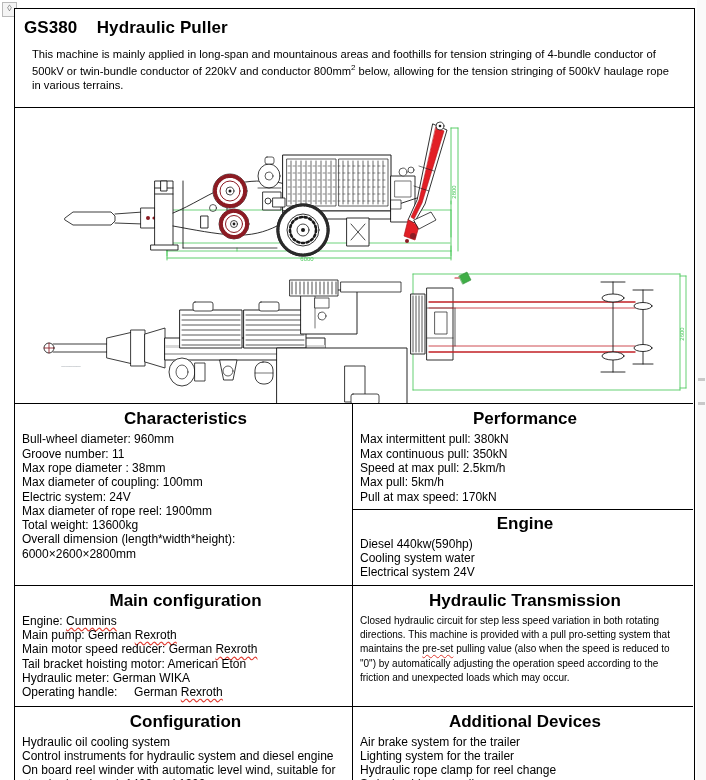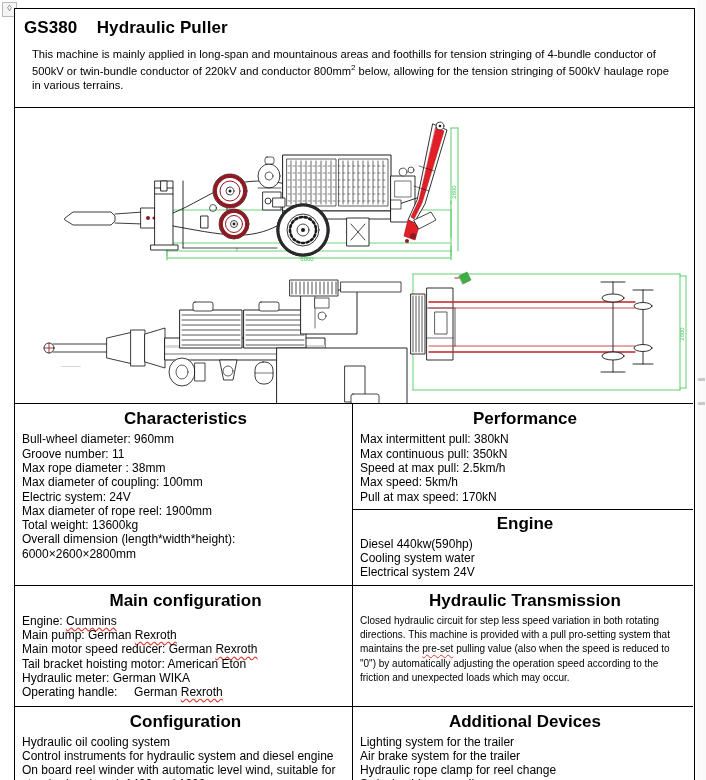--- a/index.html
+++ b/index.html
@@ -469,21 +469,21 @@
             <div>Overall dimension (length*width*height): 6000×2600×2800mm</div>
           </div>
       </div>
       <div class="cell col-r bt" style="padding:0;">
         <div style="padding:4px 7px 5px 7px;">
           <div class="sec-title">Performance</div>
           <div class="lines" id="performance-list">
               <div>Max intermittent pull: 380kN</div>
               <div>Max continuous pull: 350kN</div>
               <div>Speed at max pull: 2.5km/h</div>
-              <div>Max speed: 5km/h</div>
+              <div>Max pull: 5km/h</div>
               <div>Pull at max speed: 170kN</div>
             </div>
         </div>
         <div class="bt" style="padding:3px 7px 5px 7px;">
           <div class="sec-title">Engine</div>
           <div class="lines" id="engine-list">
               <div>Diesel 440kw(590hp)</div>
               <div>Cooling system water</div>
               <div>Electrical system 24V</div>
             </div>
@@ -514,22 +514,22 @@
         <div class="sec-title">Configuration</div>
         <div class="lines" id="configuration-list">
             <div>Hydraulic oil cooling system</div>
             <div>Control instruments for hydraulic system and diesel engine</div>
             <div>On board reel winder with automatic level wind, suitable for standard reel mod. 1400 and 1900</div>
           </div>
       </div>
       <div class="cell col-r bt">
         <div class="sec-title">Additional Devices</div>
         <div class="lines" id="additional-list">
+            <div>Air brake system for the trailer</div>
             <div>Lighting system for the trailer</div>
-            <div>Air brake system for the trailer</div>
             <div>Hydraulic rope clamp for reel change</div>
             <div>Swivel guide rope roller</div>
             <div>Trailer for towing at max speed of 30 km/h</div>
             <div>Extra shaft</div>
           </div>
       </div>
     </div>
 
   </div>
 </div>

